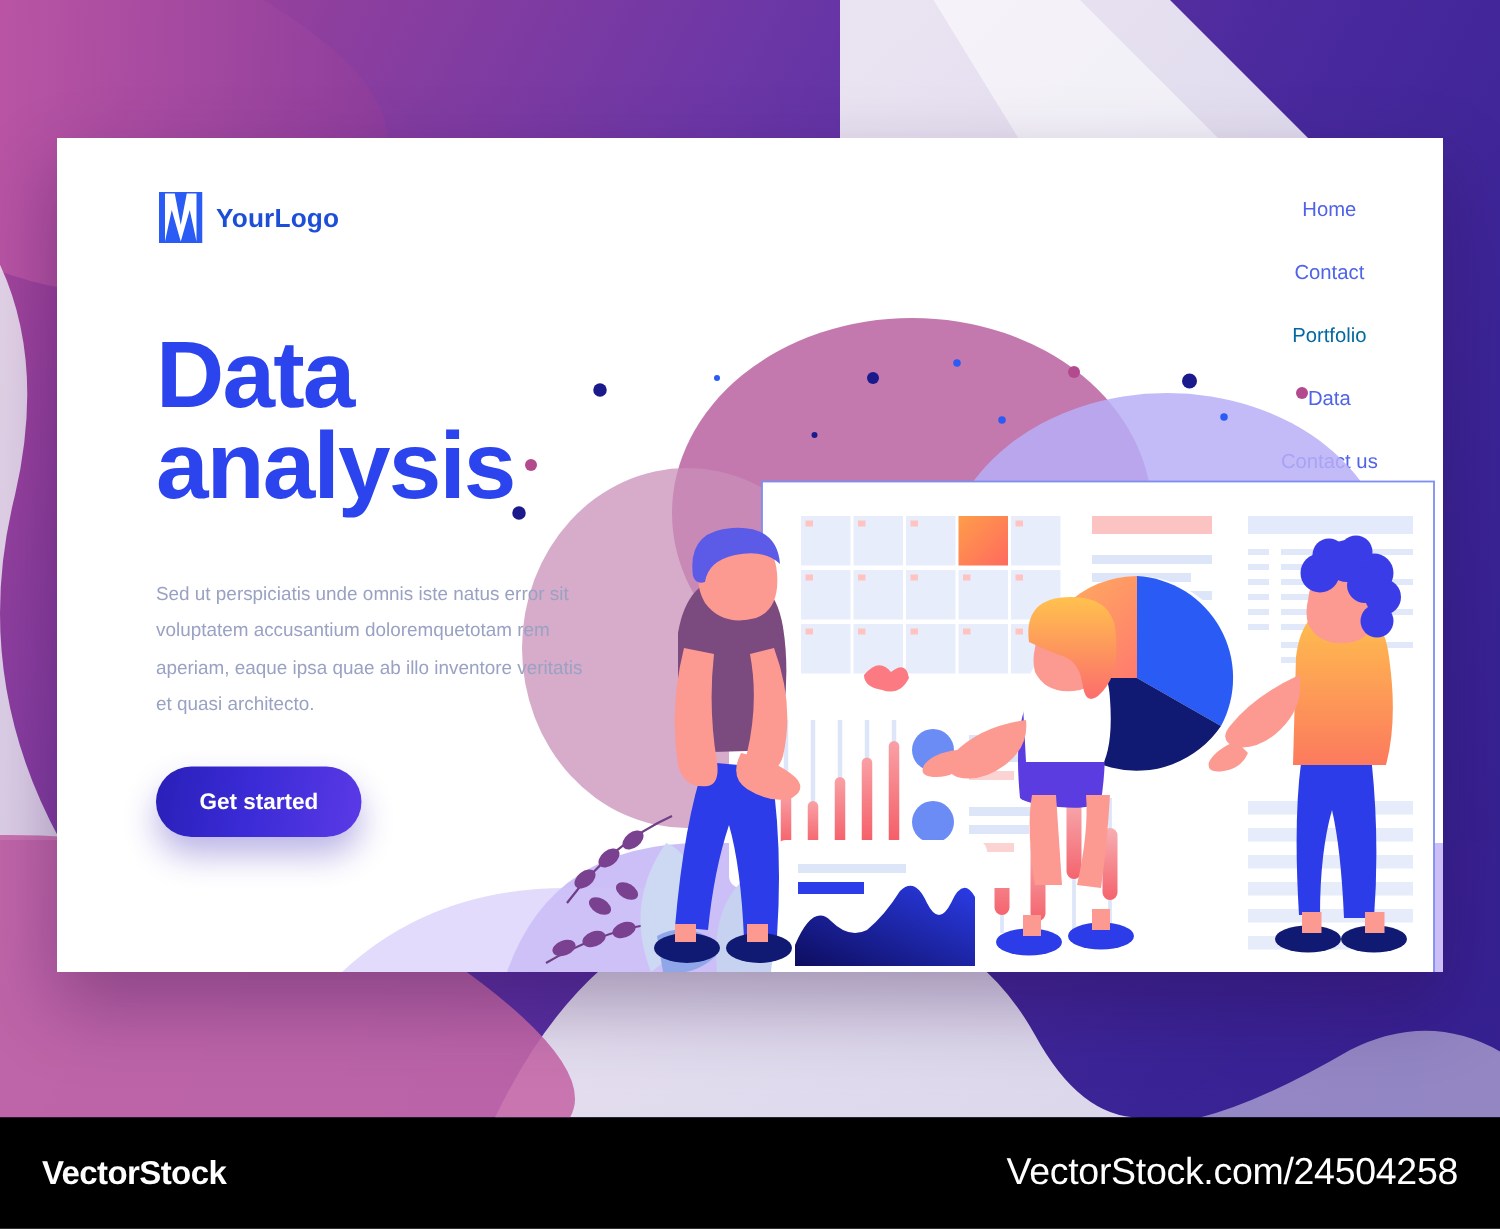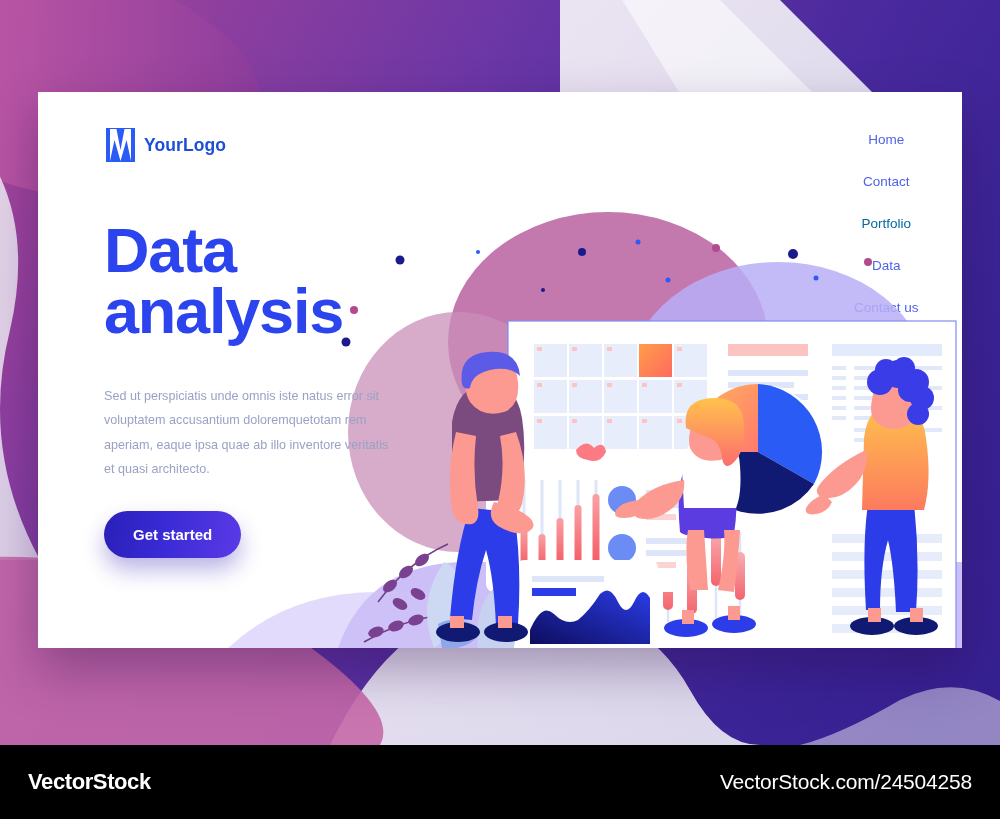--- a/index.html
+++ b/index.html
@@ -41,21 +41,21 @@
 
   
   .illu{position:absolute;left:300px;top:40px;width:624px;height:516px;}
   .illusvg{width:624px;height:516px;display:block;}
 
   
   .foot{position:absolute;left:0;bottom:0;width:1000px;height:74px;background:#000;}
   .brand{position:absolute;left:28px;top:50%;transform:translateY(-50%);
          color:#fff;font-size:22px;font-weight:bold;letter-spacing:-.4px;}
   .url{position:absolute;right:28px;top:50%;transform:translateY(-50%);
-       color:#fff;font-size:21px;letter-spacing:-.2px;}
+       color:#fff;font-size:25px;letter-spacing:-.2px;}
 </style>
 </head>
 <body>
 
 <div id="stage">
 
   <div class="bg">
     <svg class="bgsvg" viewBox="0 0 1000 745" preserveAspectRatio="none">
       <defs>
         <linearGradient id="gLight" x1="0" y1="0" x2="1" y2="1">

